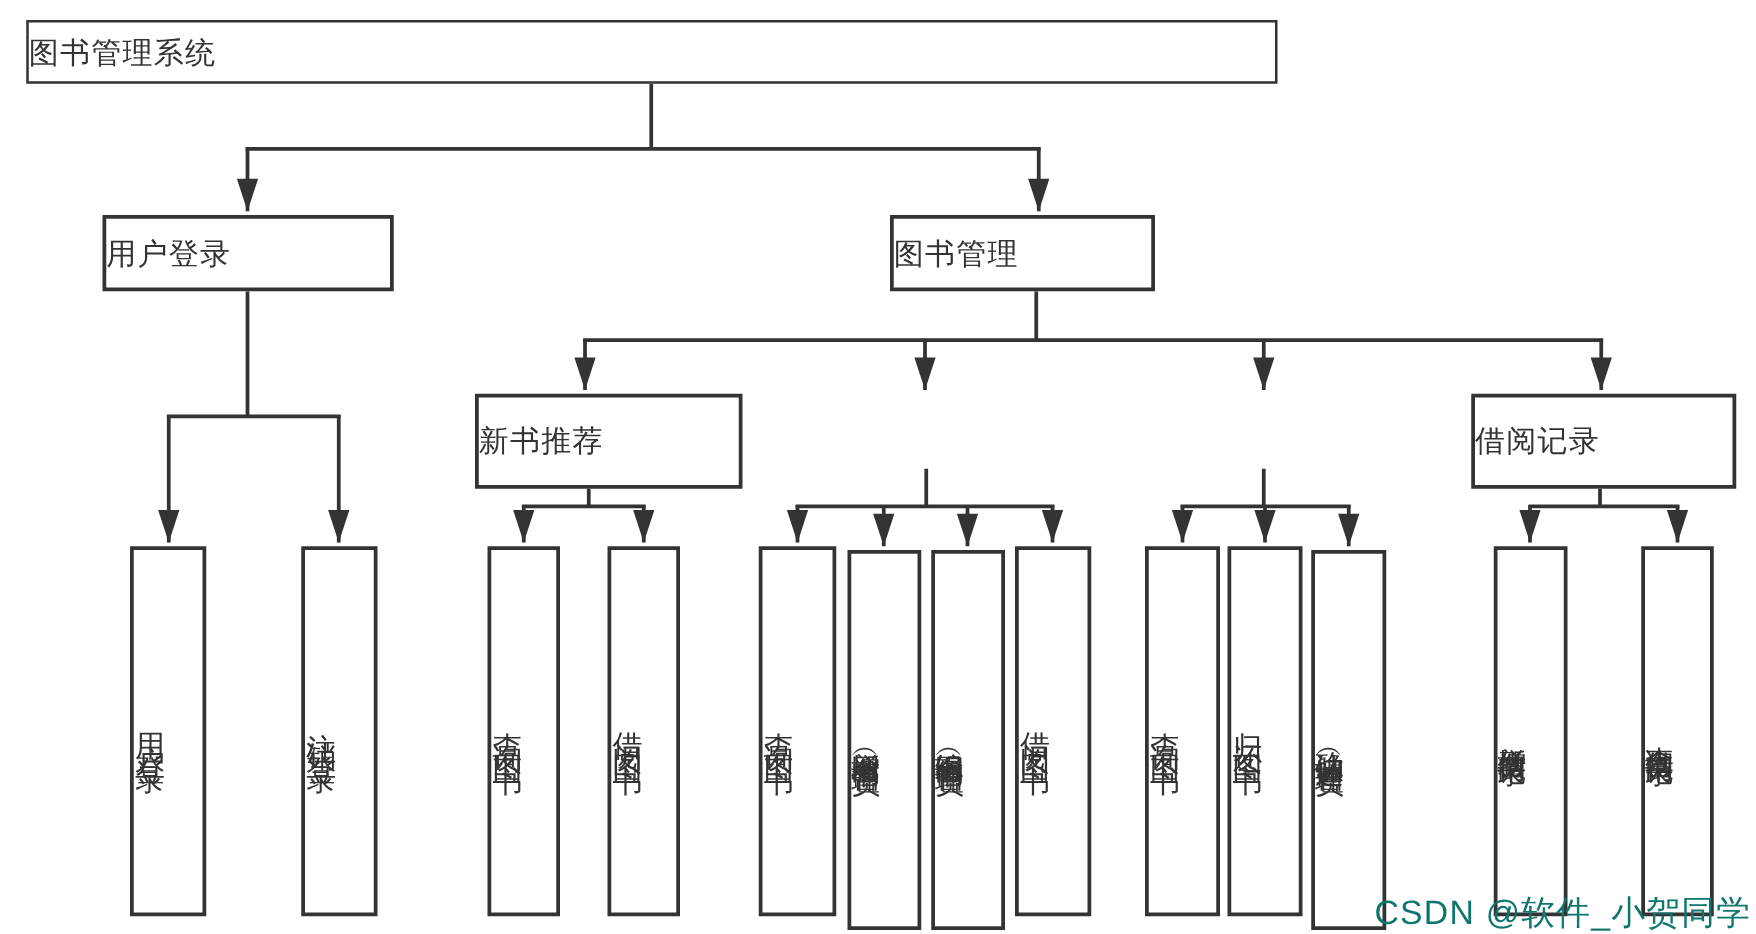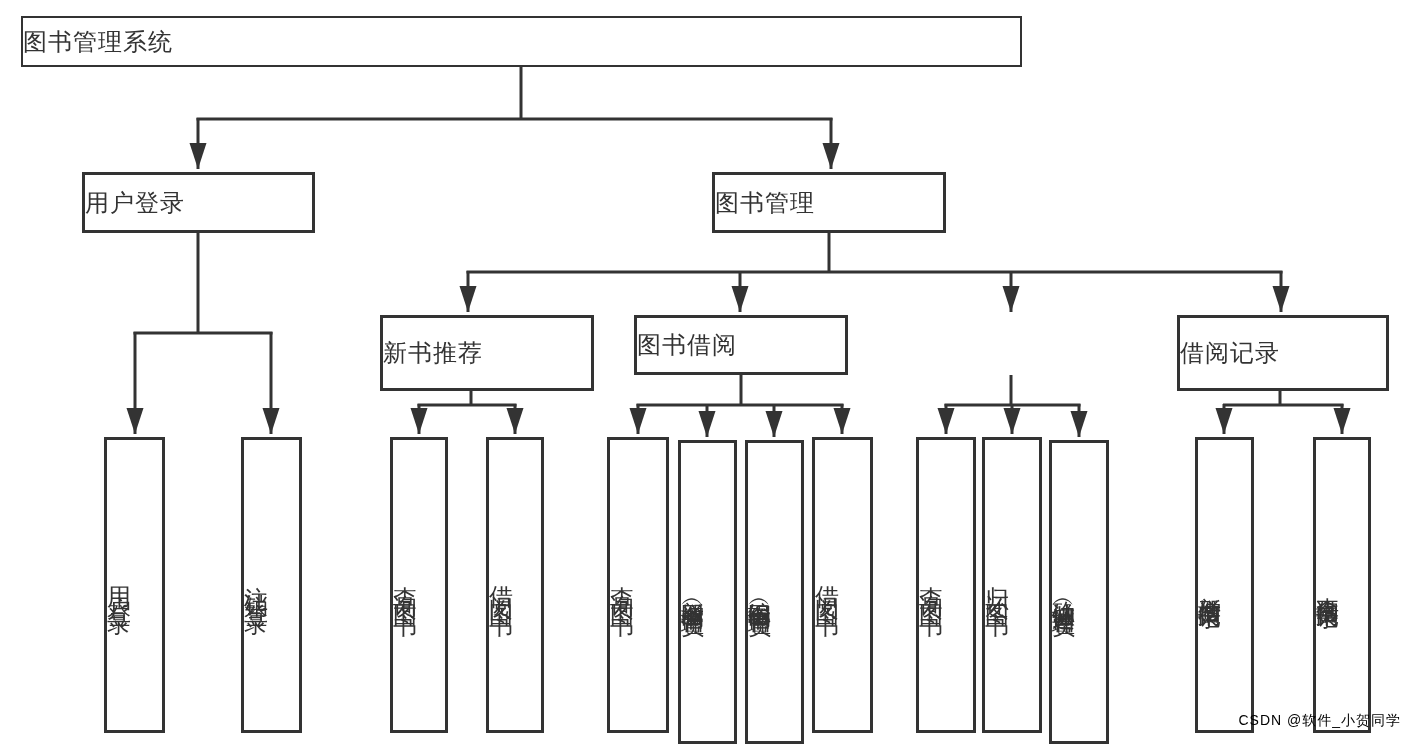--- a/index.html
+++ b/index.html
@@ -35,22 +35,22 @@
     line-height:1;
   }
   .node.leaf.tight .vlabel{
     letter-spacing:2px;
     font-size:23px;
   }
   .watermark{
     position:absolute;
     top:712px;
     right:4px;
-    font-size:14px;
-    color:#000000;
+    font-size:27px;
+    color:#0f766e;
     letter-spacing:1px;
     white-space:nowrap;
   }
 </style>
 </head>
 <body>
 
 <div class="canvas">
 
   <svg class="connectors" viewBox="0 0 1405 747" xmlns="http://www.w3.org/2000/svg">
@@ -115,29 +115,26 @@
     </g>
   </svg>
 
   <div class="node root" style="left:21px;top:16px;width:1001px;height:51px;">
     <span class="hlabel">图书管理系统</span>
   </div>
 
   <div class="node" style="left:82px;top:172px;width:233px;height:61px;">
     <span class="hlabel">用户登录</span>
   </div>
-  <div class="node" style="left:712px;top:172px;width:234px;height:61px;">
+  <div class="node" style="left:712px;top:172px;width:212px;height:61px;">
     <span class="hlabel">图书管理</span>
   </div>
 
   <div class="node" style="left:364px;top:315px;width:214px;height:76px;margin-left:16px;">
     <span class="hlabel">新书推荐</span>
-  </div>
-  <div class="node" style="left:634px;top:315px;width:214px;height:60px;">
-    <span class="hlabel">图书借阅</span>
   </div>
   <div class="node" style="left:1177px;top:315px;width:212px;height:76px;">
     <span class="hlabel">借阅记录</span>
   </div>
 
   <div class="node leaf" style="left:104px;top:437px;width:61px;height:296px;">
     <span class="vlabel">用户登录</span>
   </div>
   <div class="node leaf" style="left:241px;top:437px;width:61px;height:296px;">
     <span class="vlabel">注销登录</span>

